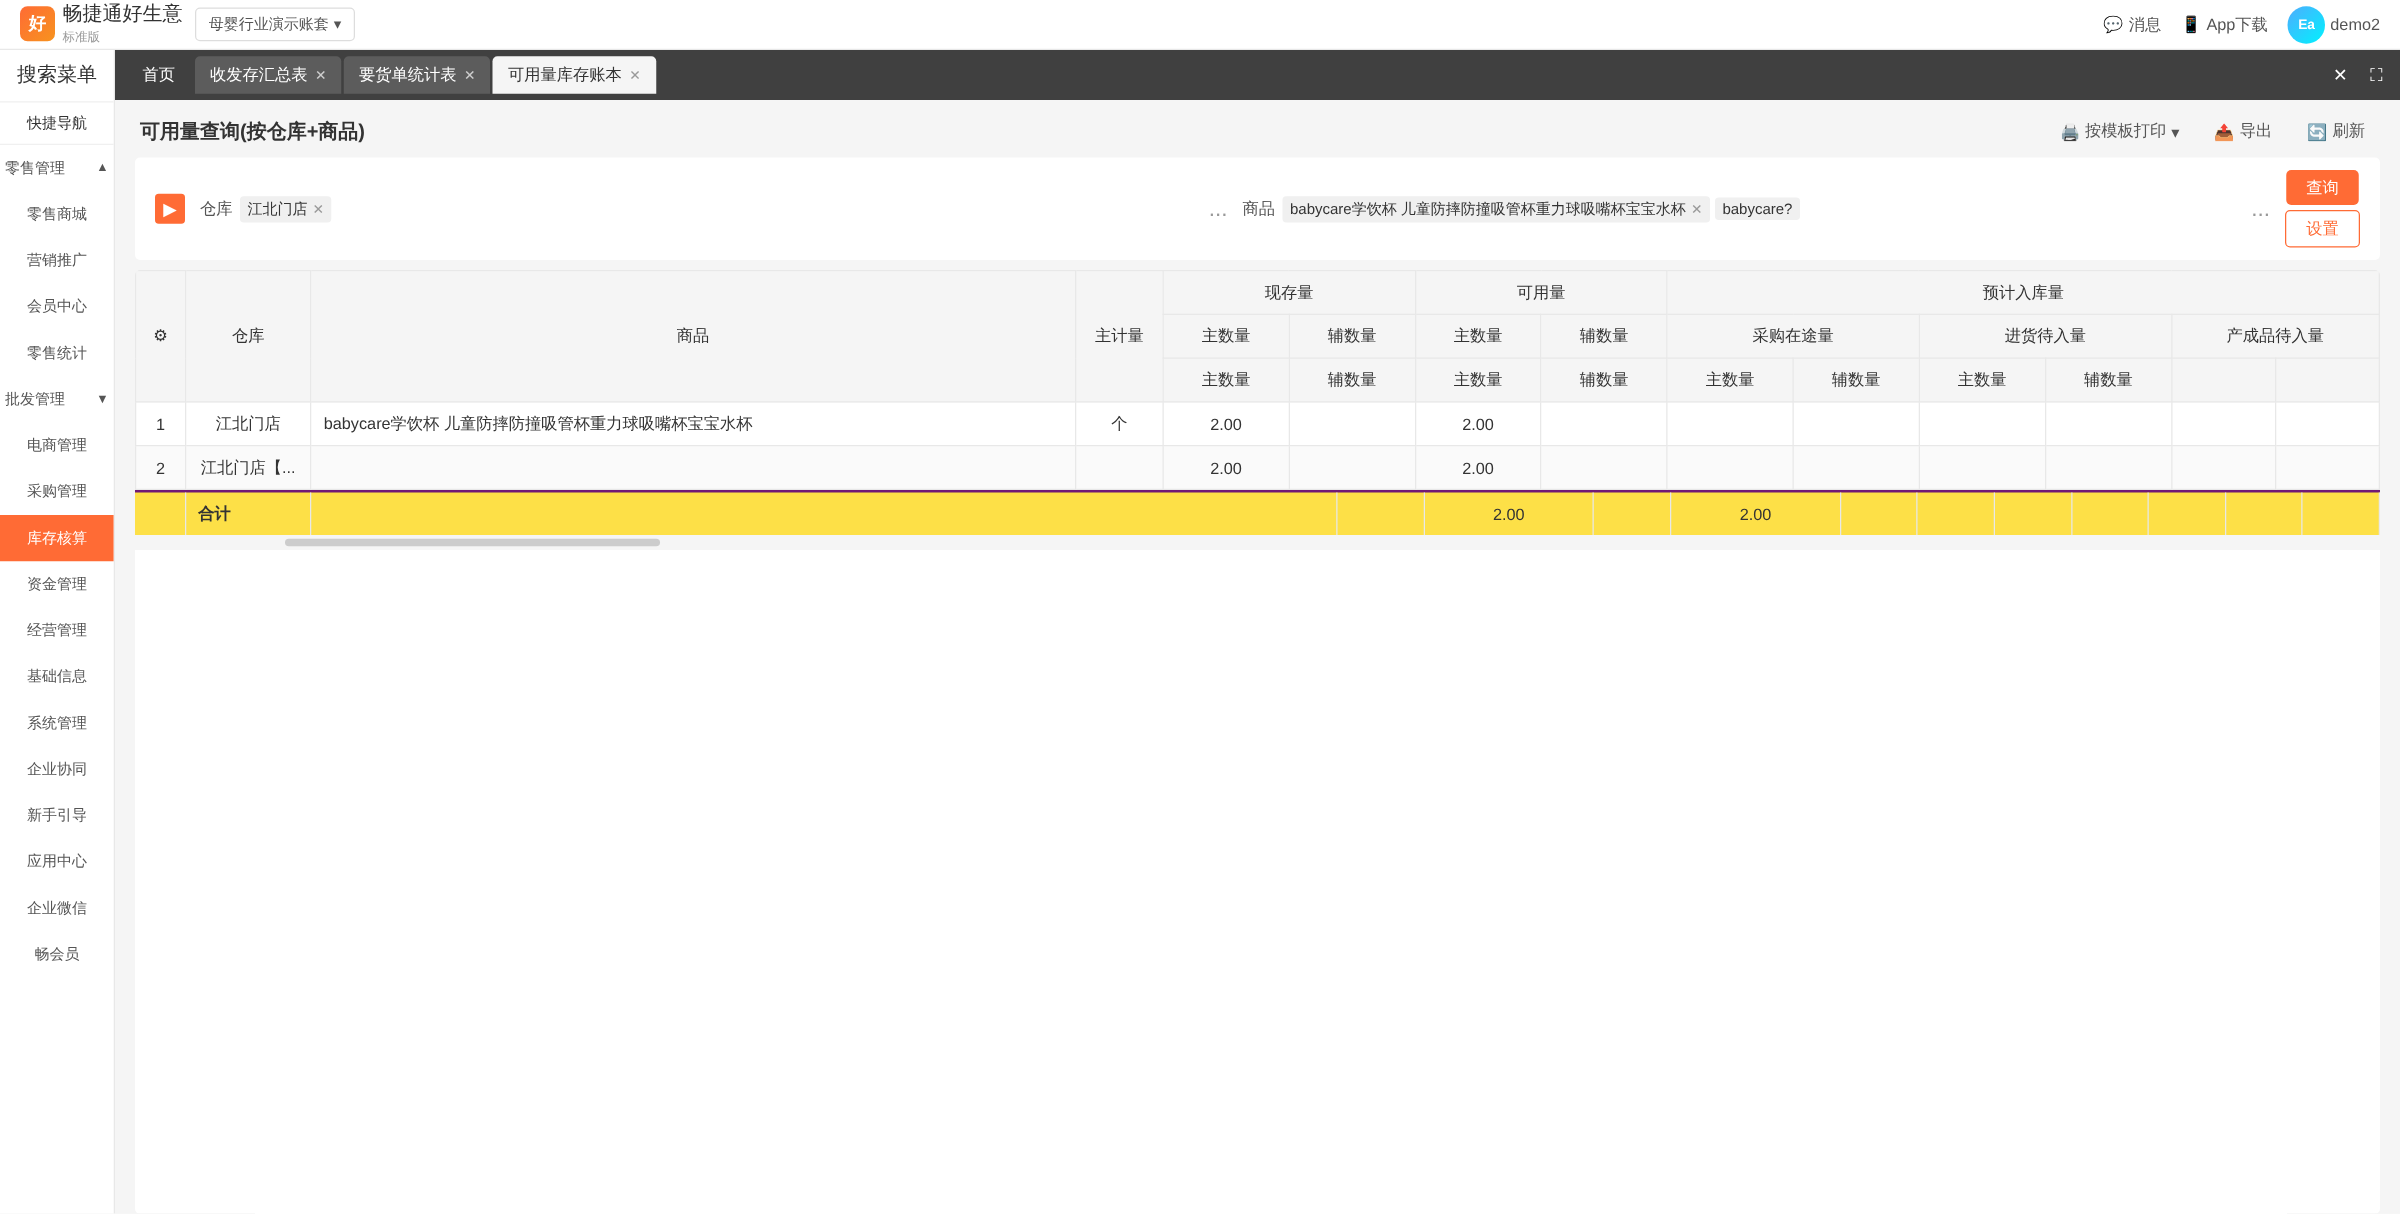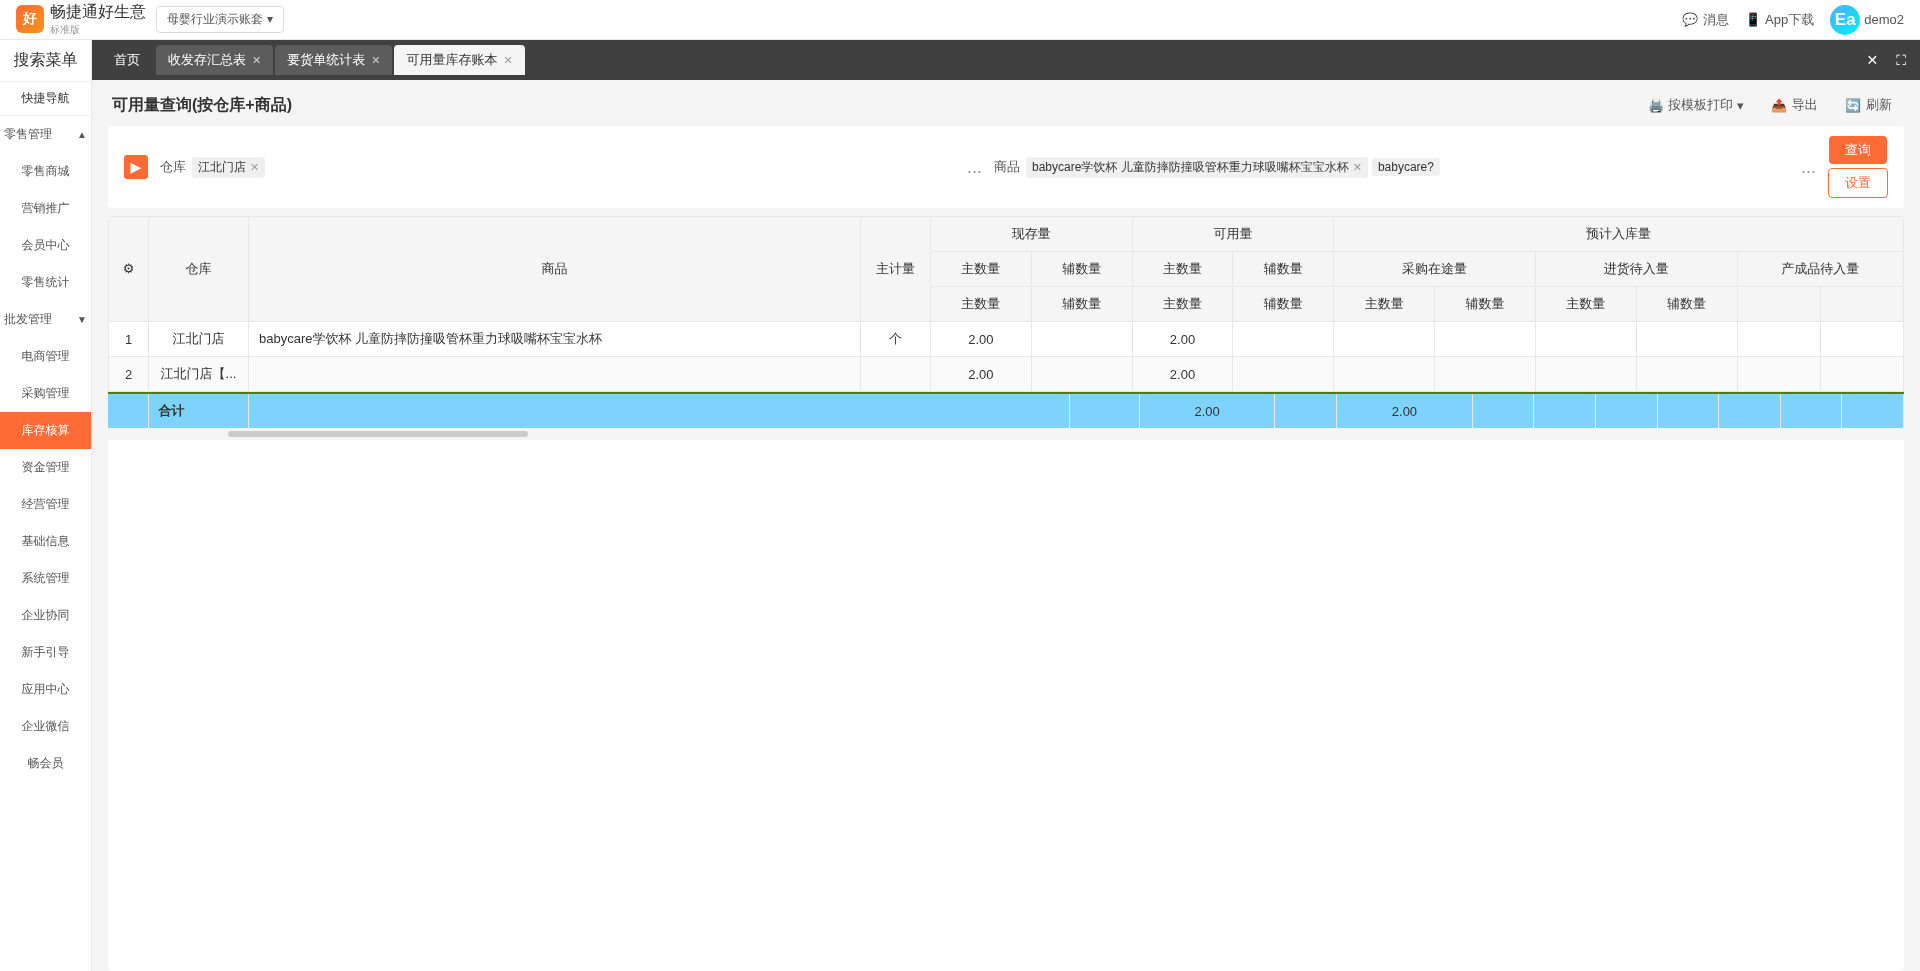--- a/index.html
+++ b/index.html
@@ -75,21 +75,21 @@
     }
     .avatar {
       width: 30px;
       height: 30px;
       border-radius: 50%;
       background: linear-gradient(135deg, #4facfe, #00f2fe);
       display: flex;
       align-items: center;
       justify-content: center;
       color: white;
-      font-size: 17px;
+      font-size: 11px;
       font-weight: bold;
     }
 
     
     .main-layout {
       display: flex;
       flex: 1;
       overflow: hidden;
     }
 
@@ -349,22 +349,22 @@
     }
     tbody td {
       border: 1px solid #e8e8e8;
       padding: 8px 10px;
       text-align: center;
       color: #333;
     }
 
     
     .table-footer {
-      background: #7dd3fc;
-      border-top: 2px solid #4d7c0f;
+      background: #fde047;
+      border-top: 2px solid #701a75;
       padding: 0;
       flex-shrink: 0;
     }
     .table-footer table {
       width: 100%;
     }
     .table-footer td {
       padding: 8px 10px;
       border: none;
       border-right: 1px solid #e8e8e8;

